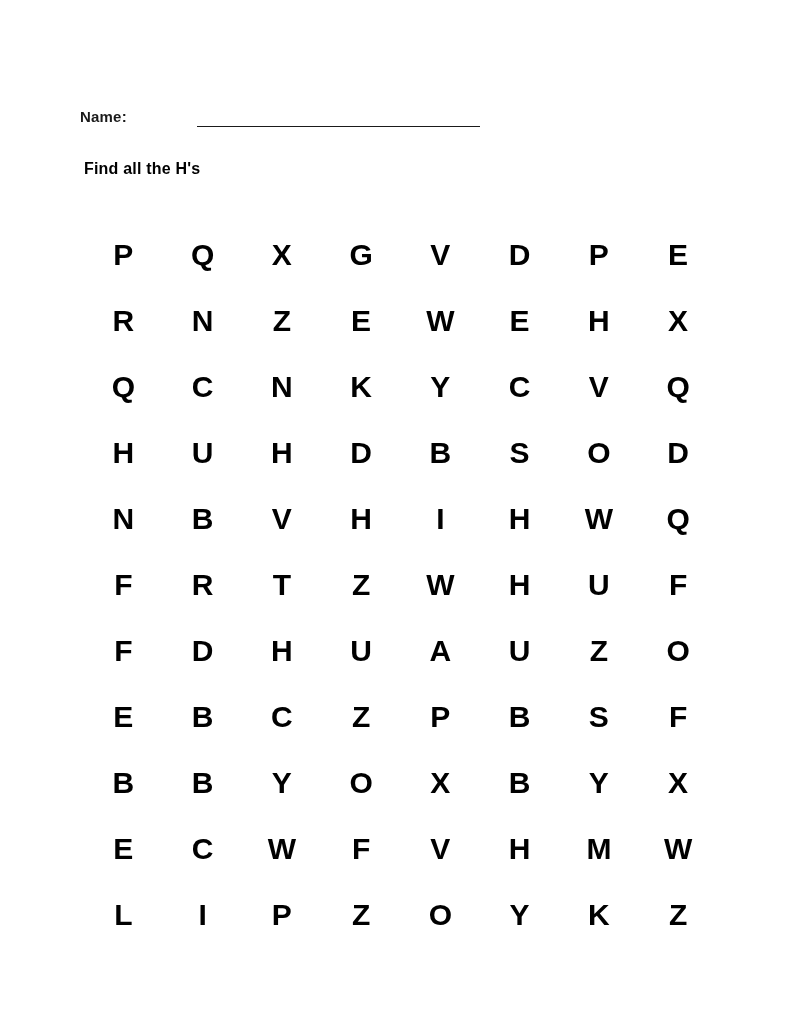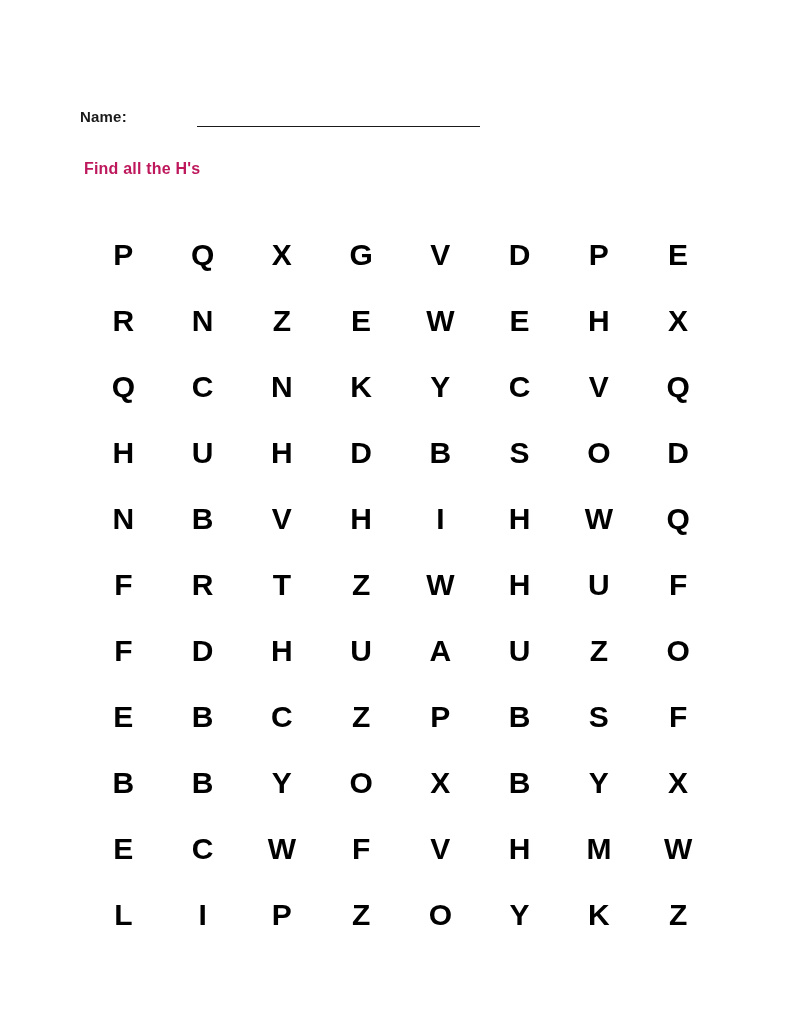--- a/index.html
+++ b/index.html
@@ -43,21 +43,21 @@
     margin-left: 22px;
     border-bottom: 1.5px solid #1a1a1a;
     height: 18px;
   }
   .instruction {
     position: absolute;
     left: 84px;
     top: 160px;
     font-size: 16px;
     font-weight: bold;
-    color: #be185d;
+    color: #000000;
     letter-spacing: 0.2px;
   }
   .grid {
     position: absolute;
     left: 84px;
     top: 222px;
     width: 634px;
     display: grid;
     grid-template-columns: repeat(8, 1fr);
     grid-auto-rows: 66px;

